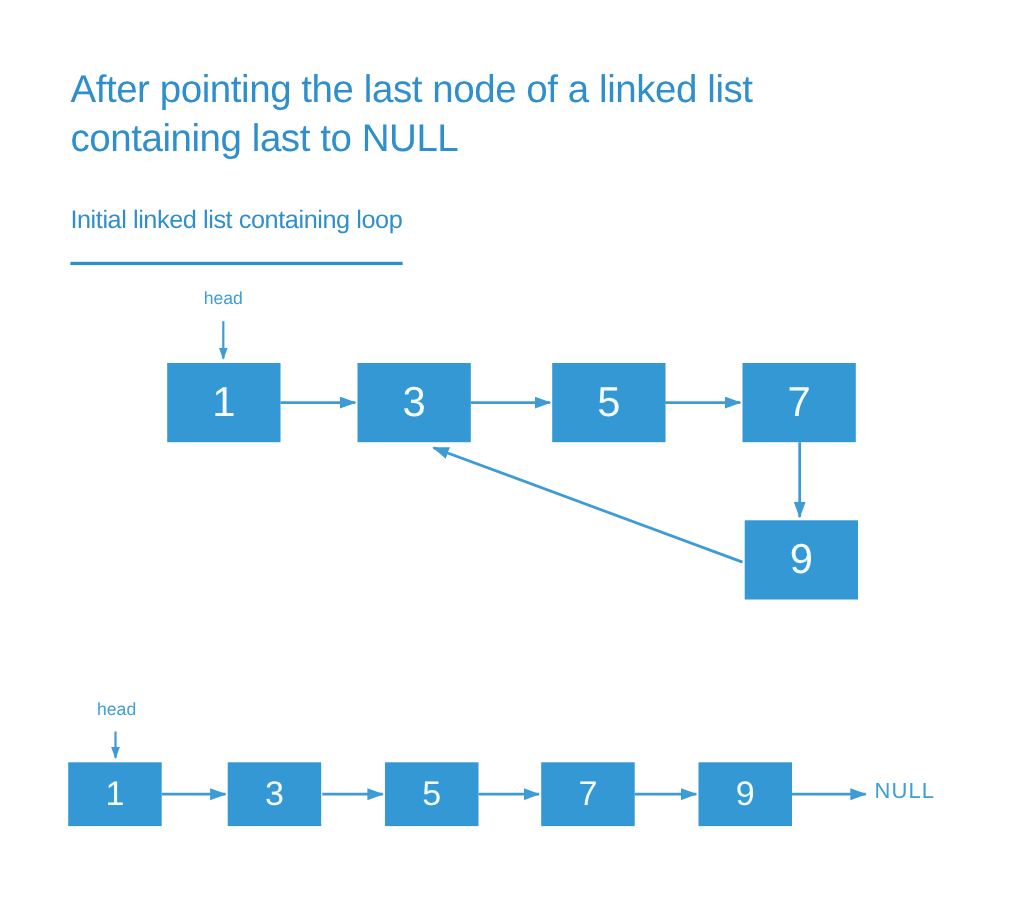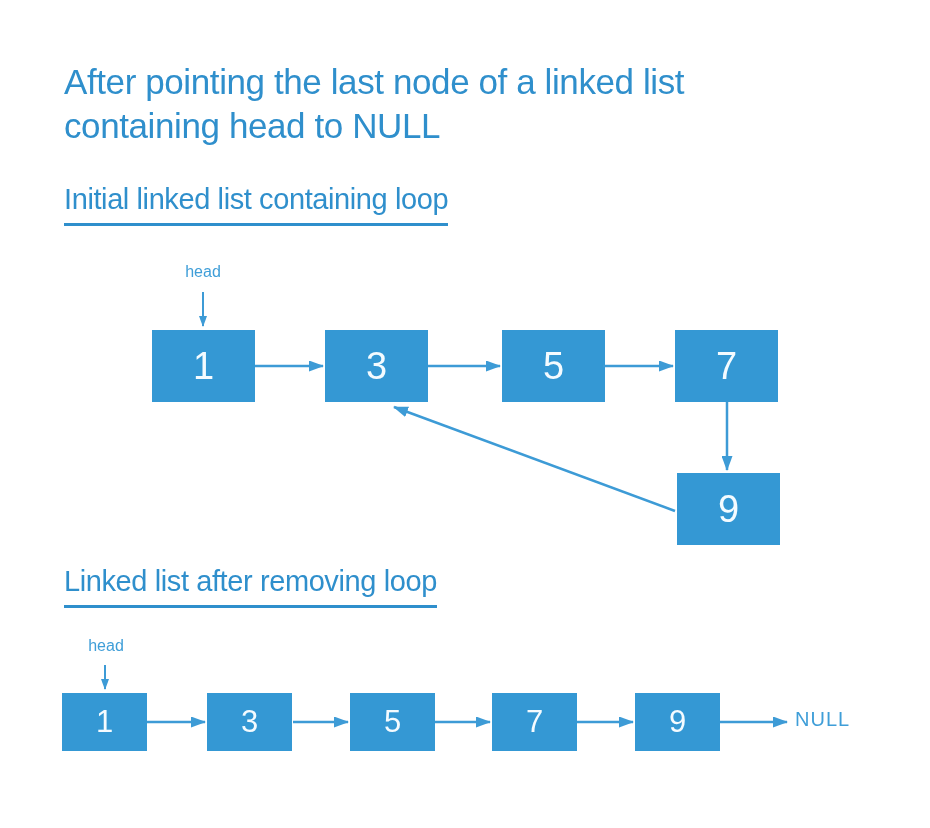--- a/index.html
+++ b/index.html
@@ -17,25 +17,25 @@
     top: 60px;
     font-size: 35px;
     line-height: 44px;
     letter-spacing: -0.4px;
     color: var(--heading-text, #2f8fcc);
   }
   .title span { display: block; }
   .heading {
     position: absolute;
     display: inline-block;
-    font-size: 29px;
+    font-size: 23px;
     line-height: 42px;
     letter-spacing: -0.4px;
     color: var(--heading-text, #2f8fcc);
-    padding-bottom: 3px;
+    padding-bottom: 18px;
     border-bottom: 3px solid var(--heading-text, #2f8fcc);
   }
   .h-initial { left: 64px; top: 178px; }
   .h-after   { left: 64px; top: 560px; }
   .head-label {
     position: absolute;
     width: 80px;
     text-align: center;
     font-size: 16px;
     color: var(--label-text, #3f9ed8);
@@ -71,34 +71,33 @@
   .arrow.thin { stroke-width: 2; }
   .ah { fill: var(--arrow, #3d9bd6); }
 </style>
 </head>
 <body>
 
 <div class="canvas">
 
   <div class="title">
     <span>After pointing the last node of a linked list</span>
-    <span>containing head to NULL</span>
+    <span>containing last to NULL</span>
   </div>
 
   <div class="heading h-initial">Initial linked list containing loop</div>
 
   <div class="head-label head-label-1">head</div>
 
   <div class="node big" style="left:152px; top:330px;">1</div>
   <div class="node big" style="left:325px; top:330px;">3</div>
   <div class="node big" style="left:502px; top:330px;">5</div>
   <div class="node big" style="left:675px; top:330px;">7</div>
   <div class="node big" style="left:677px; top:473px;">9</div>
 
-  <div class="heading h-after">Linked list after removing loop</div>
 
   <div class="head-label head-label-2">head</div>
 
   <div class="node small" style="left:62px; top:693px;">1</div>
   <div class="node small" style="left:207px; top:693px;">3</div>
   <div class="node small" style="left:350px; top:693px;">5</div>
   <div class="node small" style="left:492px; top:693px;">7</div>
   <div class="node small" style="left:635px; top:693px;">9</div>
 
   <div class="null-label">NULL</div>

